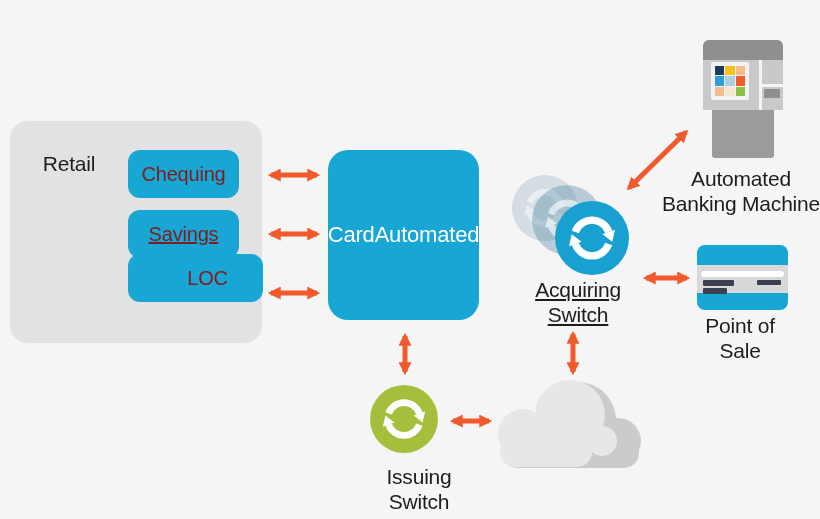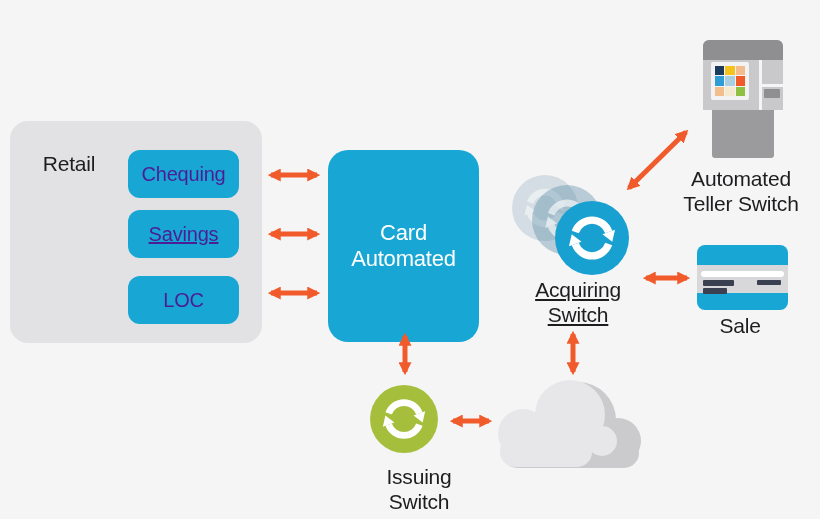--- a/index.html
+++ b/index.html
@@ -29,31 +29,31 @@
     white-space:nowrap;
     letter-spacing:-0.2px;
   }
   .retail-label{left:69px;top:151px;}
 
   .pill{
     position:absolute;
     left:128px;width:111px;height:48px;
     background:#18a7d4;border-radius:12px;
     display:flex;align-items:center;justify-content:center;
-    color:#4c1d95;font-size:20px;letter-spacing:-0.2px;
+    color:#7f1d1d;font-size:20px;letter-spacing:-0.2px;
   }
   .pill-1{top:150px;}
   .pill-2{top:210px;text-decoration:underline;}
-  .pill-3{top:276px;}
+  .pill-3{top:254px;padding-left:24px;}
 
   
   .card-box{
-    left:328px;top:150px;width:151px;height:192px;
+    left:328px;top:150px;width:151px;height:170px;
     background:#18a7d4;border-radius:20px;
-    display:flex;flex-direction:column;align-items:center;justify-content:center;
+    display:flex;flex-direction:row;align-items:center;justify-content:center;
     color:#fff;font-size:22px;line-height:26px;text-align:center;
     letter-spacing:-0.2px;
   }
 
   
   .acquiring-label{left:578px;top:277px;text-decoration:underline;}
   .issuing-label{left:403px;top:464px;margin-left:16px;}
   .atm-label{left:741px;top:166px;}
   .pos-label{left:740px;top:313px;}
 
@@ -198,27 +198,28 @@
       <span style="background:#f5ead0"></span>
       <span style="background:#8fc043"></span>
     </div>
     <div class="atm-divider"></div>
     <div class="atm-right-line"></div>
     <div class="atm-slot"></div>
     <div class="atm-body"></div>
   </div>
   <div class="label atm-label">
     <div>Automated</div>
-    <div>Teller Switch</div>
+    <div>Banking Machine</div>
   </div>
 
   <div class="abs pos-card">
     <div class="pos-band"></div>
     <div class="pos-stripe"></div>
     <div class="pos-bar1"></div>
     <div class="pos-bar2"></div>
     <div class="pos-bar3"></div>
   </div>
   <div class="label pos-label">
+    <div>Point of</div>
     <div>Sale</div>
   </div>
 
 </div>
 
 </body></html>

